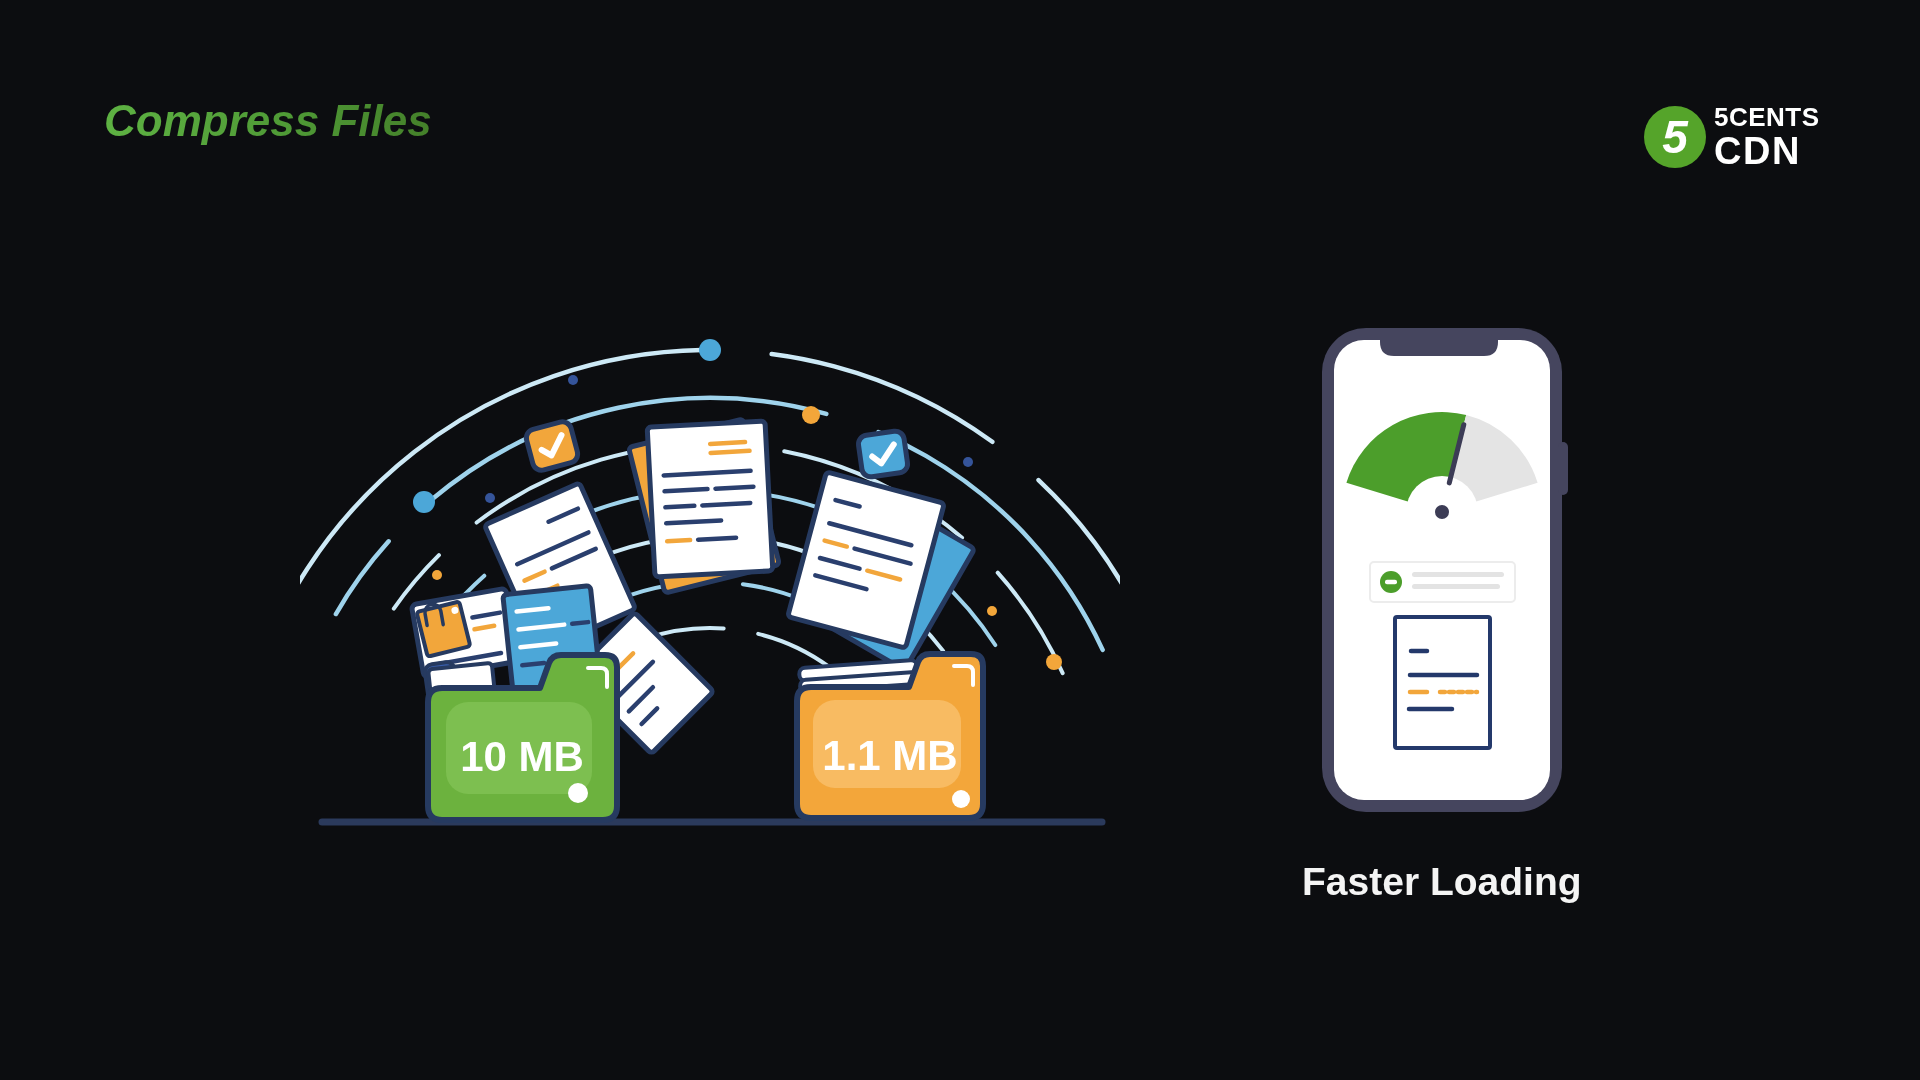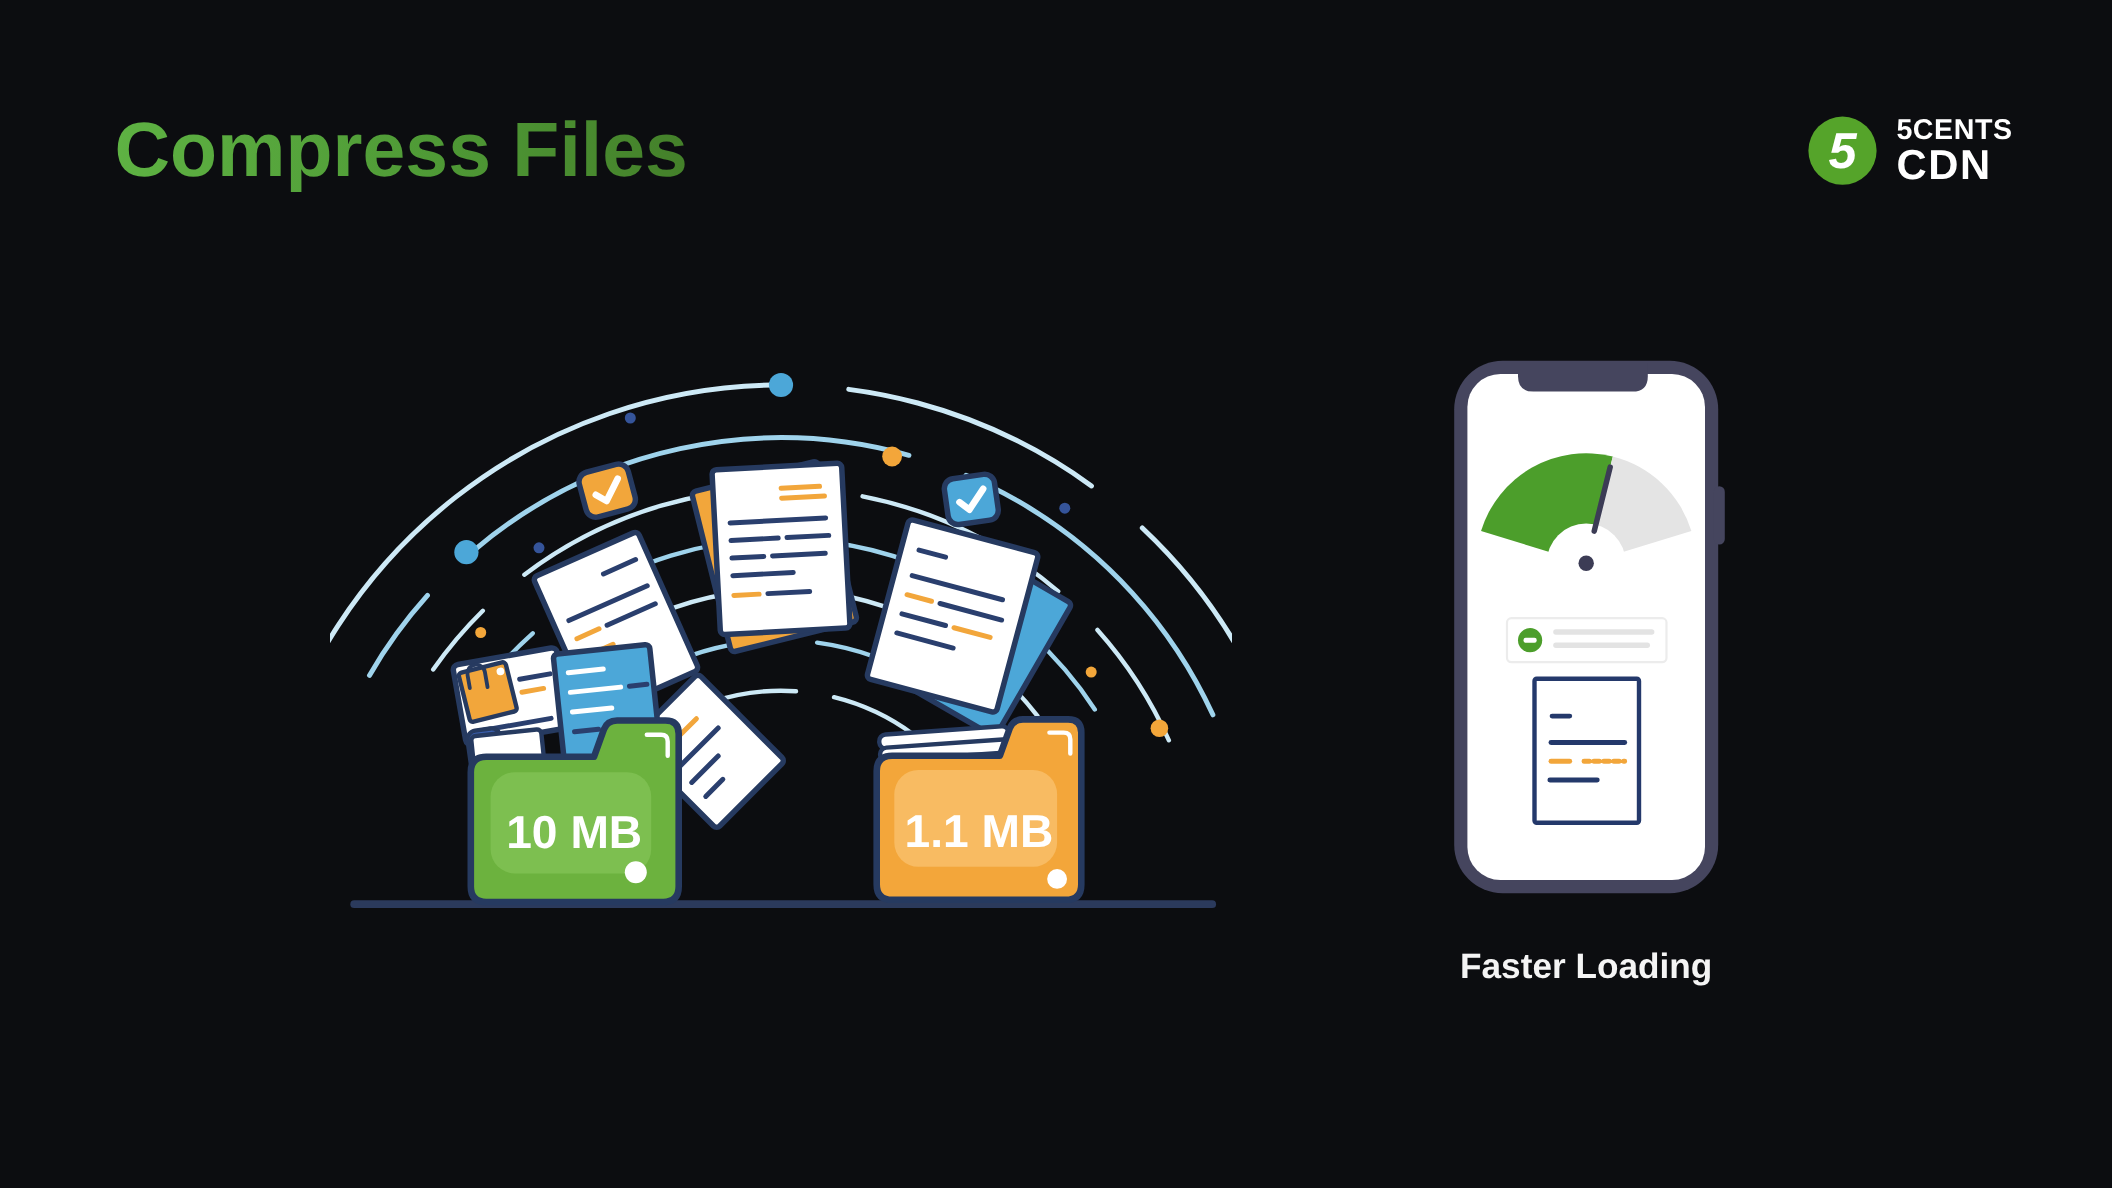--- a/index.html
+++ b/index.html
@@ -1,34 +1,34 @@
 <!DOCTYPE html>
 <html><head>
 <meta charset="utf-8">
 <style>
   html,body{margin:0;padding:0;background:#0c0d10;}
   .slide{position:relative;width:1920px;height:1080px;background:#0c0d10;overflow:hidden;
          font-family:"Liberation Sans",sans-serif;}
-  .title{position:absolute;left:104px;top:96px;font-size:70px;font-weight:700;
-         letter-spacing:0px;color:#52a336;}
+  .title{position:absolute;left:104px;top:96px;font-size:44px;font-weight:700;
+         letter-spacing:0px;color:#52a336;font-style:italic;}
   @supports (-webkit-background-clip: text){
     .title{background:linear-gradient(90deg,#5eb243 0%,#4f9a36 55%,#44802a 100%);
            -webkit-background-clip:text;background-clip:text;color:transparent;}
   }
   .logo{position:absolute;left:1644px;top:104px;display:flex;align-items:center;}
   .logo-badge{width:62px;height:62px;border-radius:50%;background:#55a42a;color:#ffffff;
               font-size:46px;font-weight:800;display:flex;align-items:center;justify-content:center;
               font-style:italic;}
-  .logo-text{margin-left:18px;color:#ffffff;line-height:1;}
+  .logo-text{margin-left:8px;color:#ffffff;line-height:1;}
   .logo-top{font-size:26px;font-weight:800;letter-spacing:0.5px;}
   .logo-bottom{font-size:38px;font-weight:800;letter-spacing:1.5px;margin-top:2px;}
   .illustration{position:absolute;left:300px;top:330px;width:820px;height:520px;}
   .phone-svg{position:absolute;left:1312px;top:318px;width:260px;height:500px;}
-  .caption{position:absolute;left:1302px;top:860px;width:280px;text-align:center;
-           color:#f4f4f4;font-size:32px;font-weight:700;}
+  .caption{position:absolute;left:1302px;top:860px;width:280px;text-align:left;
+           color:#f4f4f4;font-size:39px;font-weight:700;}
   svg text{font-family:"Liberation Sans",sans-serif;}
 </style>
 </head>
 <body>
 
 <div class="slide">
 
   <div class="title">Compress Files</div>
 
   <div class="logo">

